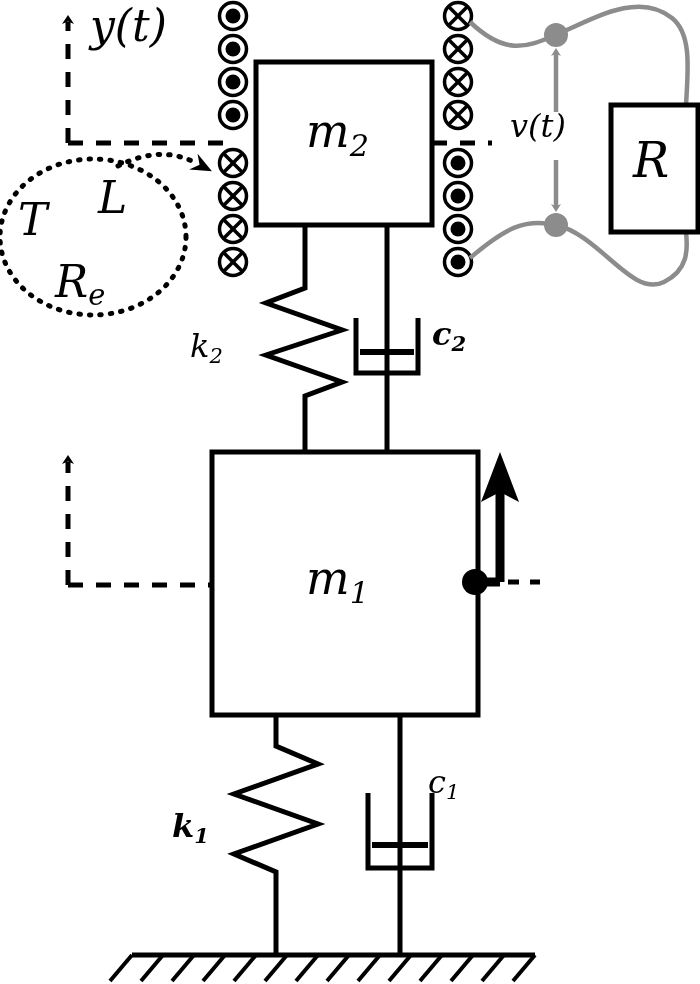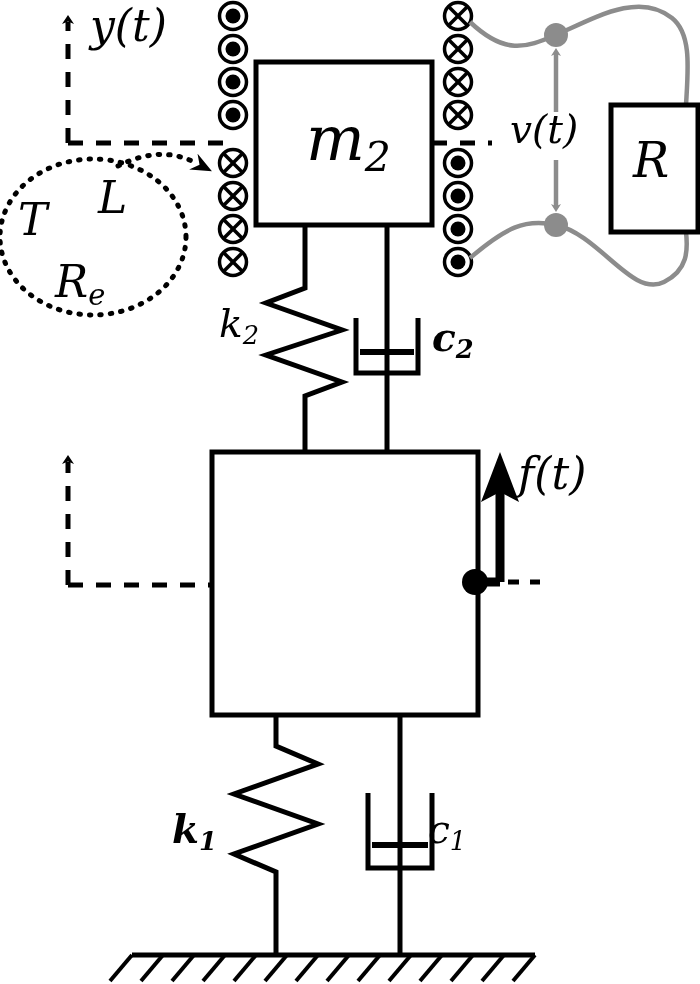--- a/index.html
+++ b/index.html
@@ -34,22 +34,22 @@
     line-height: 1;
     user-select: none;
   }
   .lbl sub {
     font-size: 0.66em;
     font-style: italic;
     vertical-align: -0.28em;
     line-height: 1;
   }
   .big   { font-size: 44px; }
-  .mass  { font-size: 62px; }
-  .med   { font-size: 39px; }
+  .mass  { font-size: 46px; }
+  .med   { font-size: 32px; }
   .rbox  { font-size: 48px; }
   .tl    { font-size: 44px; }
 </style>
 </head>
 <body>
 
 <div id="stage">
 
   <svg id="canvas" viewBox="0 0 700 984" xmlns="http://www.w3.org/2000/svg">
 
@@ -233,38 +233,40 @@
 
   </svg>
 
   <div class="lbl big" style="left:90px; top:4px;">y(t)</div>
 
 
   <div class="lbl mass" style="left:306px; top:108px;">
     <span>m</span><sub>2</sub>
   </div>
 
-
-  <div class="lbl med" style="left:190px; top:304px;margin-left:29px;">
+  <div class="lbl mass" style="left:306px; top:555px;">
+    <span>m</span><sub>1</sub>
+  </div>
+
+  <div class="lbl med" style="left:190px; top:330px;">
     <span>k</span><sub>2</sub>
   </div>
 
   <div class="lbl med" style="left:172px; top:810px;font-weight:bold;">
     <span>k</span><sub>1</sub>
   </div>
 
   <div class="lbl med" style="left:432px; top:318px;font-weight:bold;">
     <span>c</span><sub>2</sub>
   </div>
 
-  <div class="lbl med" style="left:428px; top:810px;">
+  <div class="lbl med" style="left:428px; top:766px;">
     <span>c</span><sub>1</sub>
   </div>
 
-  <div class="lbl big" style="left:518px; top:452px;">f(t)</div>
 
   <div class="lbl med" style="left:510px; top:110px;">v(t)</div>
 
   <div class="lbl rbox" style="left:633px; top:136px;">R</div>
 
   <div class="lbl tl" style="left:18px; top:198px;">T</div>
 
   <div class="lbl tl" style="left:98px; top:176px;">L</div>
 
   <div class="lbl tl" style="left:55px; top:260px;">

